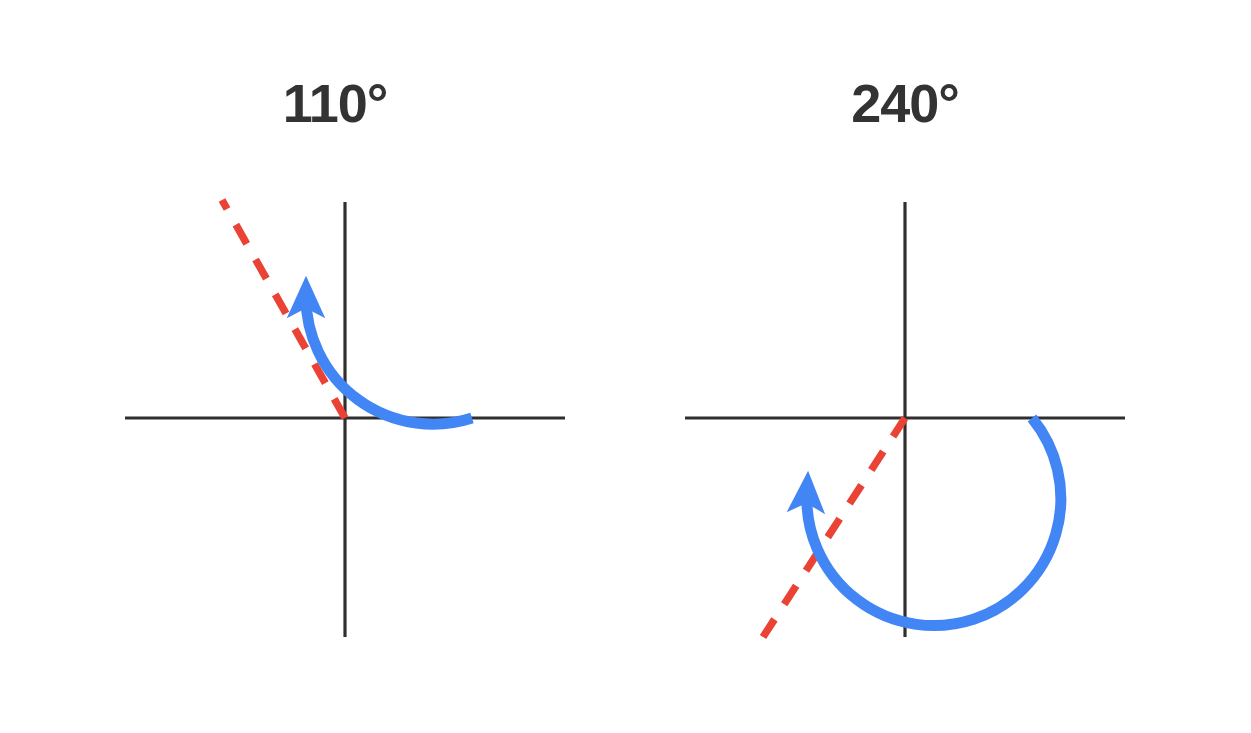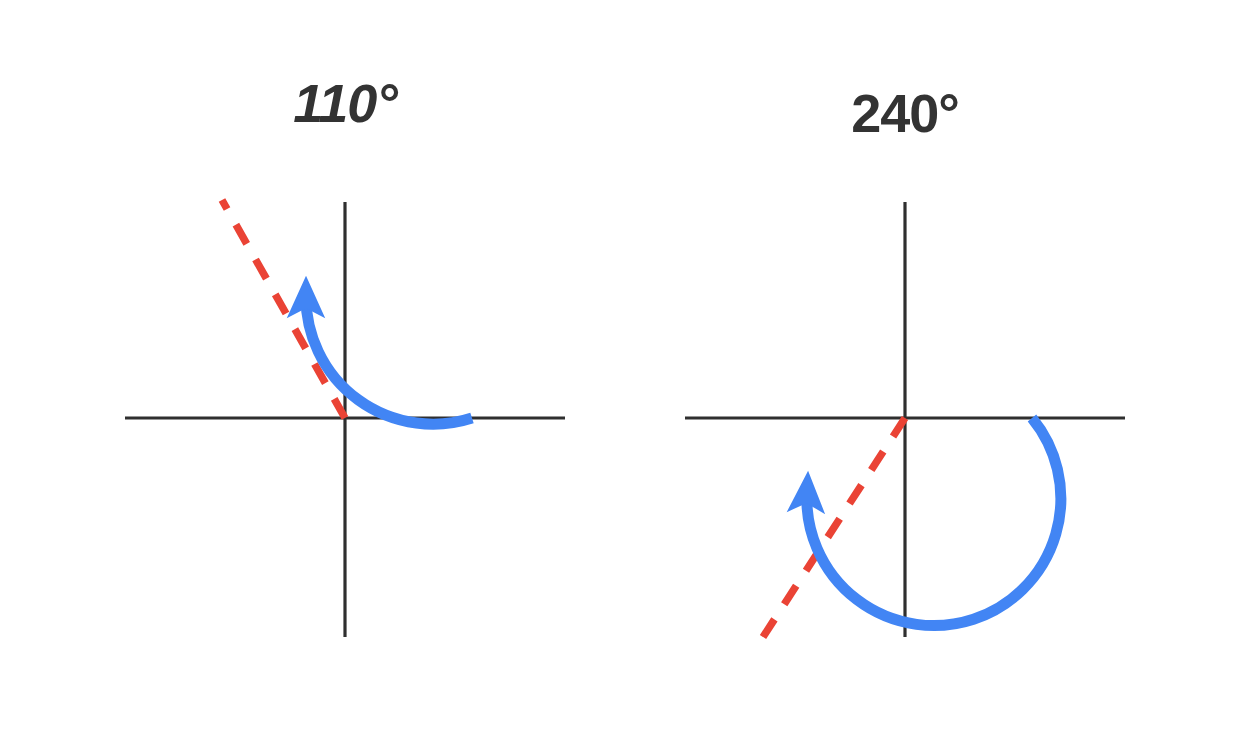--- a/index.html
+++ b/index.html
@@ -24,28 +24,27 @@
     font-family: "Liberation Sans", sans-serif;
     font-size: 54px;
     font-weight: bold;
     color: #333333;
     text-align: center;
     white-space: nowrap;
     letter-spacing: -1px;
     user-select: none;
   }
   #label-110 {
-    left: 195px;
+    left: 185px;
     top: 72px;
     width: 300px;
-    font-style: italic;
   }
   #label-240 {
     left: 755px;
-    top: 82px;
+    top: 72px;
     width: 300px;
   }
   svg.plot {
     position: absolute;
     left: 0;
     top: 0;
     width: 1251px;
     height: 733px;
   }
 </style>

